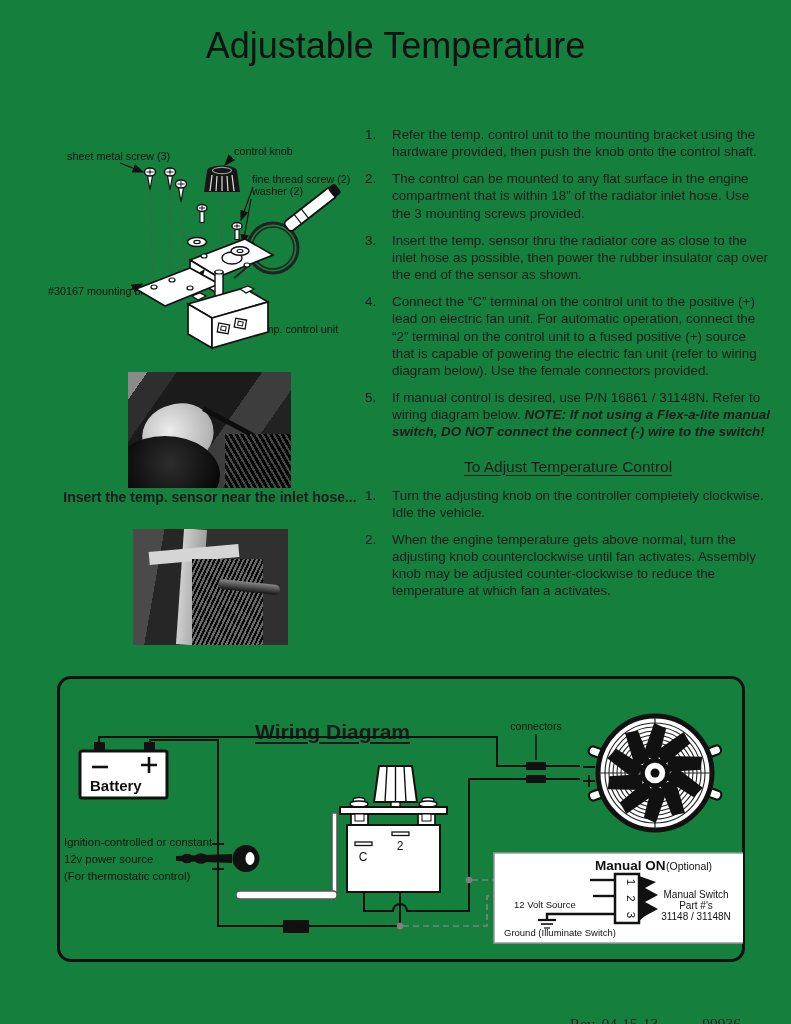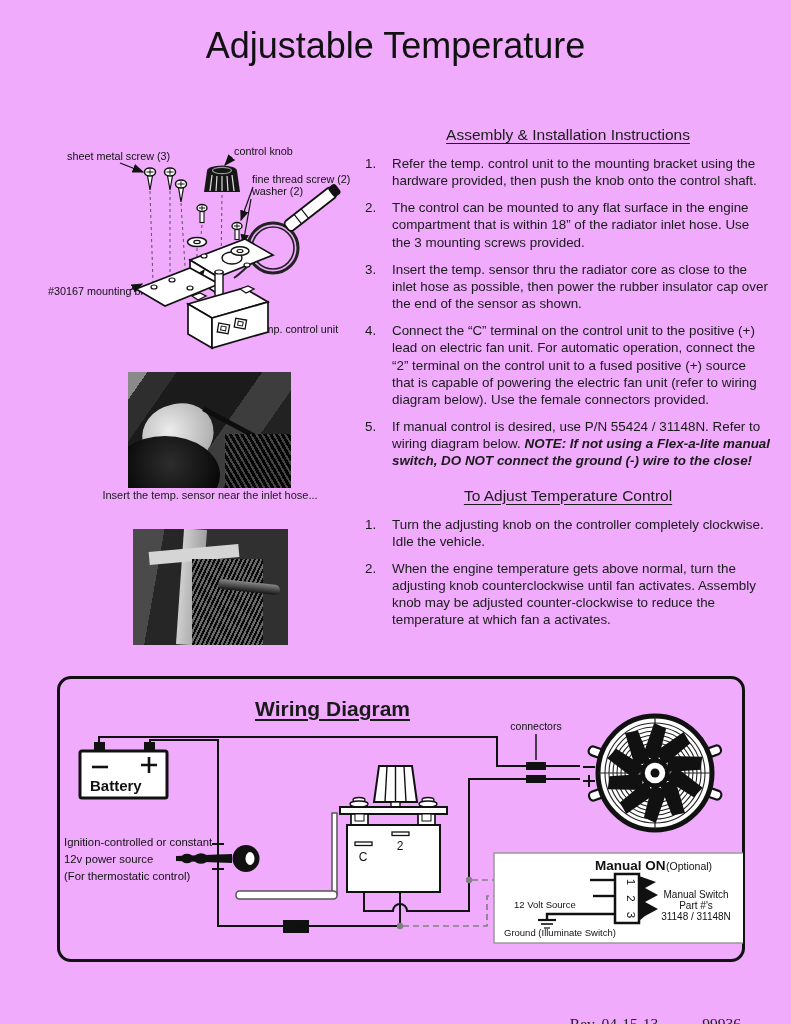--- a/index.html
+++ b/index.html
@@ -1,16 +1,16 @@
 <!DOCTYPE html>
 <html><head>
 <meta charset="utf-8">
 <style>
   html,body{margin:0;padding:0;background:#e8e8e8;}
-  #page{position:relative;width:791px;height:1024px;background:#f0abfc;margin:0 auto;
+  #page{position:relative;width:791px;height:1024px;background:#15803d;margin:0 auto;
         font-family:"Liberation Sans",sans-serif;color:#1a1a1a;overflow:hidden;}
   .abs{position:absolute;}
   
   #title{top:24px;left:0;width:791px;text-align:center;font-size:36px;line-height:1.22;color:#111;}
   
   #rightcol{top:126px;left:365px;width:406px;}
   .sec-head{text-align:center;font-size:15.5px;text-decoration:underline;text-underline-offset:3px;margin:0 0 11px 0;}
   .item{display:flex;margin:0 0 10px 0;font-size:13.4px;line-height:1.28;}
   .item .num{width:27px;flex:none;}
   .item .txt{flex:1;}
@@ -31,27 +31,27 @@
     background:repeating-linear-gradient(60deg,#000 0 3px,#4a4a4a 3px 5px);}
   #photo2{left:133px;top:529px;width:155px;height:116px;
     background:linear-gradient(100deg,#4a4a4a 0 18%,#262626 18% 38%,#303030 38%);}
   #photo2 .fins{position:absolute;left:38%;top:26%;width:46%;height:74%;
     background:repeating-linear-gradient(115deg,#0a0a0a 0 2px,#6a6a6a 2px 4px);}
   #photo2 .bracket{position:absolute;left:30%;top:0;width:15%;height:100%;
     background:linear-gradient(90deg,#cfcfcf,#9f9f9f);transform:rotate(4deg);}
   #photo2 .flange{position:absolute;left:10%;top:16%;width:58%;height:11%;background:#d5d5d5;transform:rotate(-5deg);}
   #photo2 .probe2{position:absolute;right:5%;top:46%;width:40%;height:9%;border-radius:6px;
     background:linear-gradient(#888,#151515);transform:rotate(6deg);}
-  .caption{position:absolute;left:49px;width:322px;text-align:center;font-weight:normal;font-size:11px;line-height:1.25;
+  .caption{position:absolute;left:49px;width:322px;text-align:center;font-weight:bold;font-size:14px;line-height:1.25;
     white-space:pre-line;}
   #cap1{top:489px;}
   #cap2{top:647px;}
   
   #wirebox{left:57px;top:676px;width:688px;height:286px;border:3px solid #111;border-radius:14px;box-sizing:border-box;}
-  #wiring-head{left:160px;top:697px;width:345px;text-align:center;font-size:21px;font-weight:bold;
+  #wiring-head{left:160px;top:720px;width:345px;text-align:center;font-size:21px;font-weight:bold;
     text-decoration:underline;text-underline-offset:3px;}
   #wiresvg{left:59px;top:678px;}
   
   #footer{top:975px;right:50px;font-family:"Liberation Serif",serif;font-size:15.5px;color:#222;margin-top:40px;}
   #footer span{margin-left:40px;}
 </style>
 </head>
 <body>
 
 <div id="page">
@@ -196,41 +196,40 @@
   <div class="caption" id="cap1">Insert the temp. sensor near the inlet hose...</div>
 
   <div class="photo" id="photo2">
     <div class="bracket"></div>
     <div class="flange"></div>
     <div class="fins"></div>
     <div class="probe2"></div>
   </div>
 
   <div class="abs" id="rightcol">
-    <div class="sec-head">Assembly &amp; Installation Instructions</div>
 
     <div class="item">
       <span class="num">1.</span>
       <span class="txt">Refer the temp. control unit to the mounting bracket using the hardware provided, then push the knob onto the control shaft.</span>
     </div>
     <div class="item">
       <span class="num">2.</span>
       <span class="txt">The control can be mounted to any flat surface in the engine compartment that is within 18” of the radiator inlet hose.  Use the 3 mounting screws provided.</span>
     </div>
     <div class="item">
       <span class="num">3.</span>
       <span class="txt">Insert the temp. sensor thru the radiator core as close to the inlet hose as possible, then power the rubber insulator cap over the end of the sensor as shown.</span>
     </div>
     <div class="item">
       <span class="num">4.</span>
       <span class="txt">Connect the “C” terminal on the control unit to the positive (+) lead on electric fan unit.  For automatic operation, connect the “2” terminal on the control unit to a fused positive (+) source that is capable of powering the electric fan unit (refer to wiring diagram below). Use the female connectors provided.</span>
     </div>
     <div class="item">
       <span class="num">5.</span>
-      <span class="txt"><span>If manual control is desired, use P/N 55424 / 31148N. Refer to wiring diagram below.  </span><span class="note">NOTE: If not using a Flex-a-lite manual switch, DO NOT connect the ground (-) wire to the close!</span></span>
+      <span class="txt"><span>If manual control is desired, use P/N 16861 / 31148N. Refer to wiring diagram below.  </span><span class="note">NOTE: If not using a Flex-a-lite manual switch, DO NOT connect the connect (-) wire to the switch!</span></span>
     </div>
 
     <div class="sec-head" id="adjust-head">To Adjust Temperature Control</div>
 
     <div class="item">
       <span class="num">1.</span>
       <span class="txt">Turn the adjusting knob on the controller completely clockwise. Idle the vehicle.</span>
     </div>
     <div class="item">
       <span class="num">2.</span>

